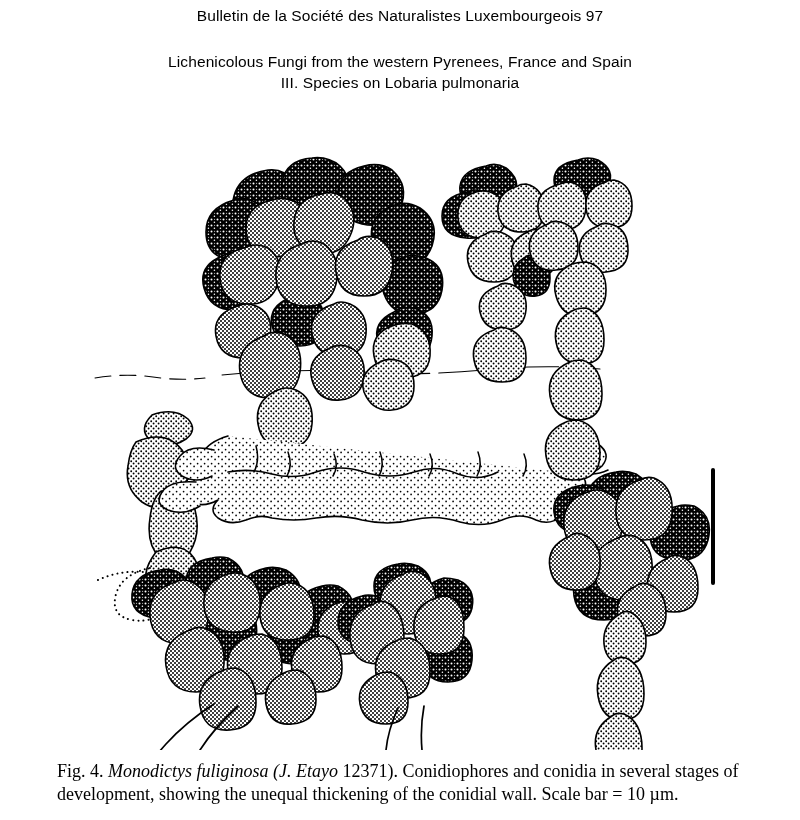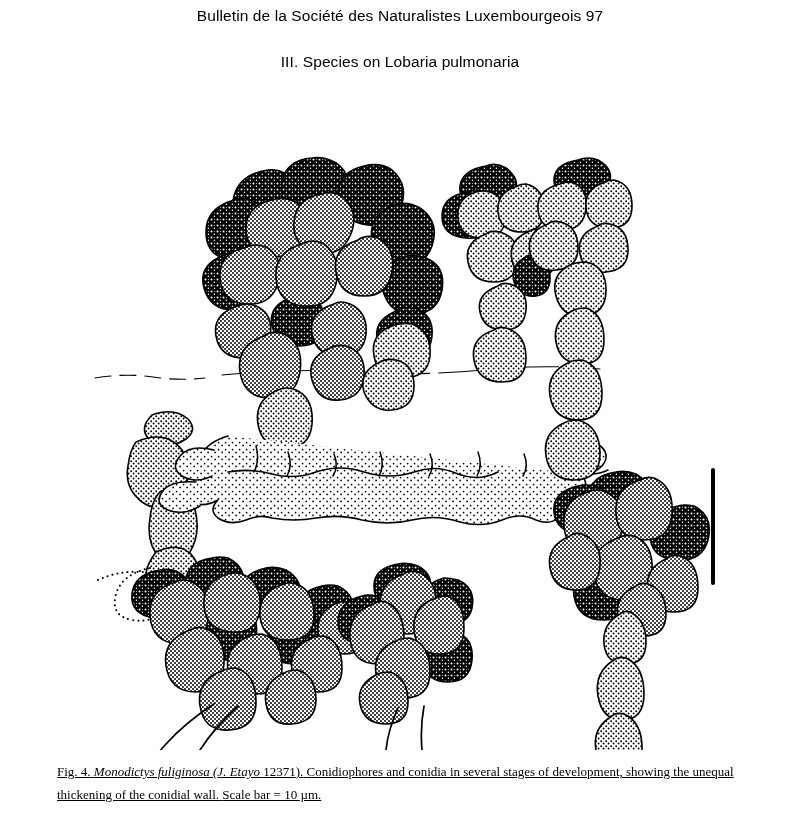--- a/index.html
+++ b/index.html
@@ -53,36 +53,36 @@
     display: block;
   }
 
   
   .caption {
     position: absolute;
     left: 57px;
     top: 760px;
     width: 690px;
     font-family: "Liberation Serif", serif;
-    font-size: 13px;
+    font-size: 18px;
     line-height: 23px;
     text-align: left;
     color: #000;
-    text-decoration: underline;
   }
   .caption .it {
     font-style: italic;
   }
 </style>
 </head>
 <body>
 
 <div class="page-header">
   <div class="journal-line">Bulletin de la Société des Naturalistes Luxembourgeois 97</div>
   <div class="title-block">
+    <div class="title-line">Lichenicolous Fungi from the western Pyrenees, France and Spain</div>
     <div class="title-line">III. Species on Lobaria pulmonaria</div>
   </div>
 </div>
 
 <div class="figure-area">
 <svg width="800" height="610" viewBox="0 0 800 610" xmlns="http://www.w3.org/2000/svg">
   <defs>
 
     <pattern id="stipLight" width="7" height="7" patternUnits="userSpaceOnUse">
       <rect width="7" height="7" fill="#fff"></rect>

